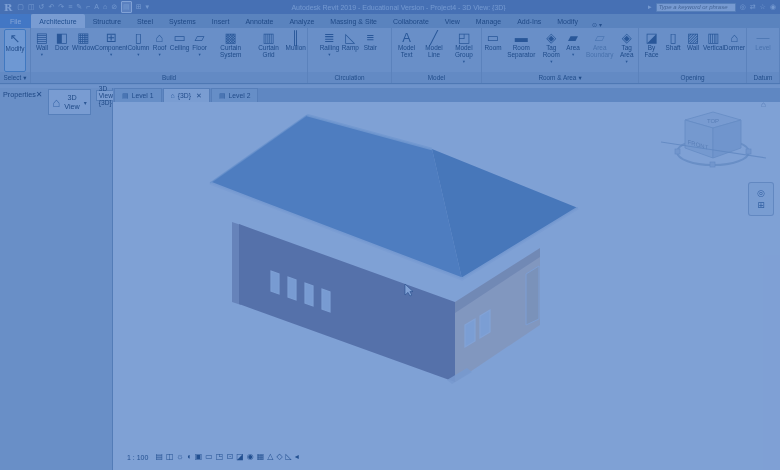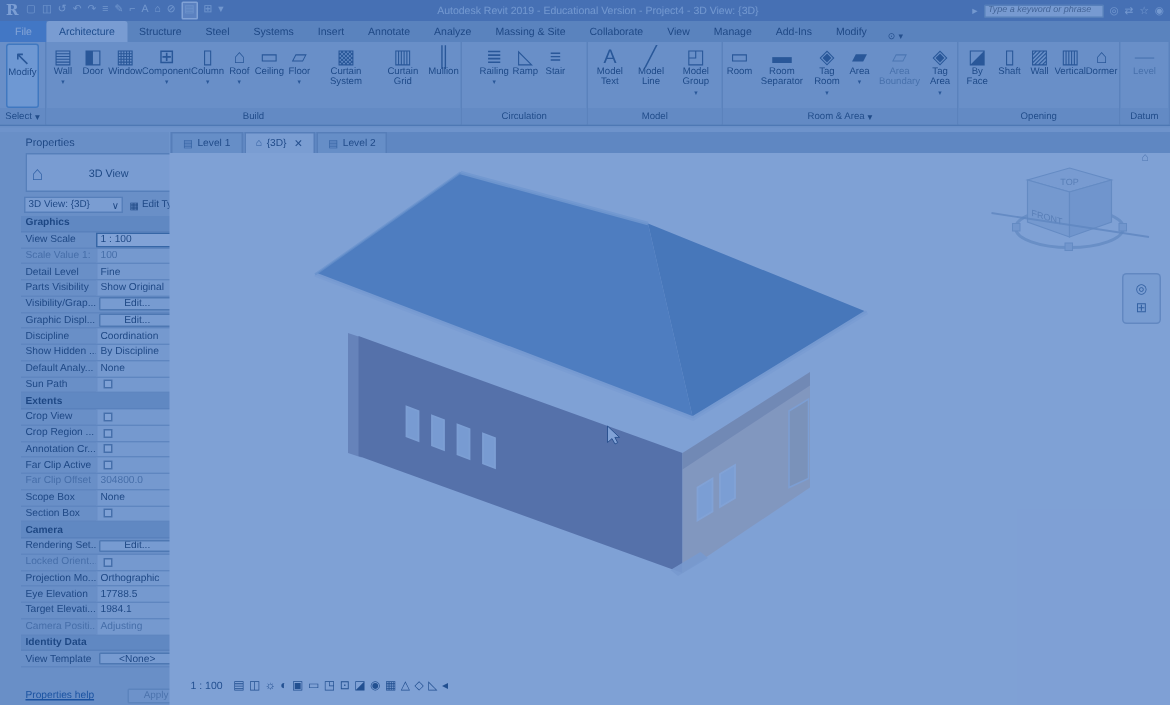--- a/index.html
+++ b/index.html
@@ -38,22 +38,22 @@
   .rbtn.sel{background:#d6e9f8;border:1px solid #6fa3cf;}
   .rbtn.dis{opacity:.45;}
   .ricon{font-size:13px;line-height:15px;color:#3c5a78;}
   .rlabel{font-size:6.4px;line-height:6.8px;color:#243b52;text-align:center;white-space:normal;}
   .rcaret{font-size:4.5px;color:#3c5a78;line-height:5px;}
   .plabel{height:11px;background:var(--plabel);font-size:6.4px;color:#2c4258;
           display:flex;align-items:center;justify-content:center;gap:2px;white-space:nowrap;}
   .optionsbar{position:absolute;left:0;top:85px;width:780px;height:3px;background:#d4dee7;}
 
   
-  .props{position:absolute;left:14px;top:88px;width:113px;height:382px;background:var(--props);
-         border-right:1px solid #9aaaba;font-size:7px;color:#1f3347;display:flex;flex-direction:column;}
+  .props{position:absolute;left:0;top:88px;width:113px;height:382px;background:var(--props);
+         border-right:1px solid #9aaaba;font-size:7px;color:#1f3347;display:flex;flex-direction:row;}
   .props-head{height:13px;display:flex;align-items:center;padding:0 3px;}
   .props-head .ttl{flex:1;font-size:7.2px;}
   .closex{font-size:8px;color:#2c4258;}
   .type-sel{height:26px;margin:1px 3px;background:#eef2f6;border:1px solid #9fb2c2;
             display:flex;align-items:center;padding:0 3px;gap:4px;}
   .type-sel .hicon{font-size:13px;color:#56779a;}
   .type-sel .tlabel{flex:1;font-size:7.2px;color:#22394e;text-align:center;}
   .type-row{height:15px;display:flex;align-items:center;gap:2px;padding:0 2px;}
   .vsel{flex:1;height:11px;background:#f0f4f7;border:1px solid #9fb2c2;font-size:6.6px;
         display:flex;align-items:center;padding:0 2px;justify-content:space-between;}

